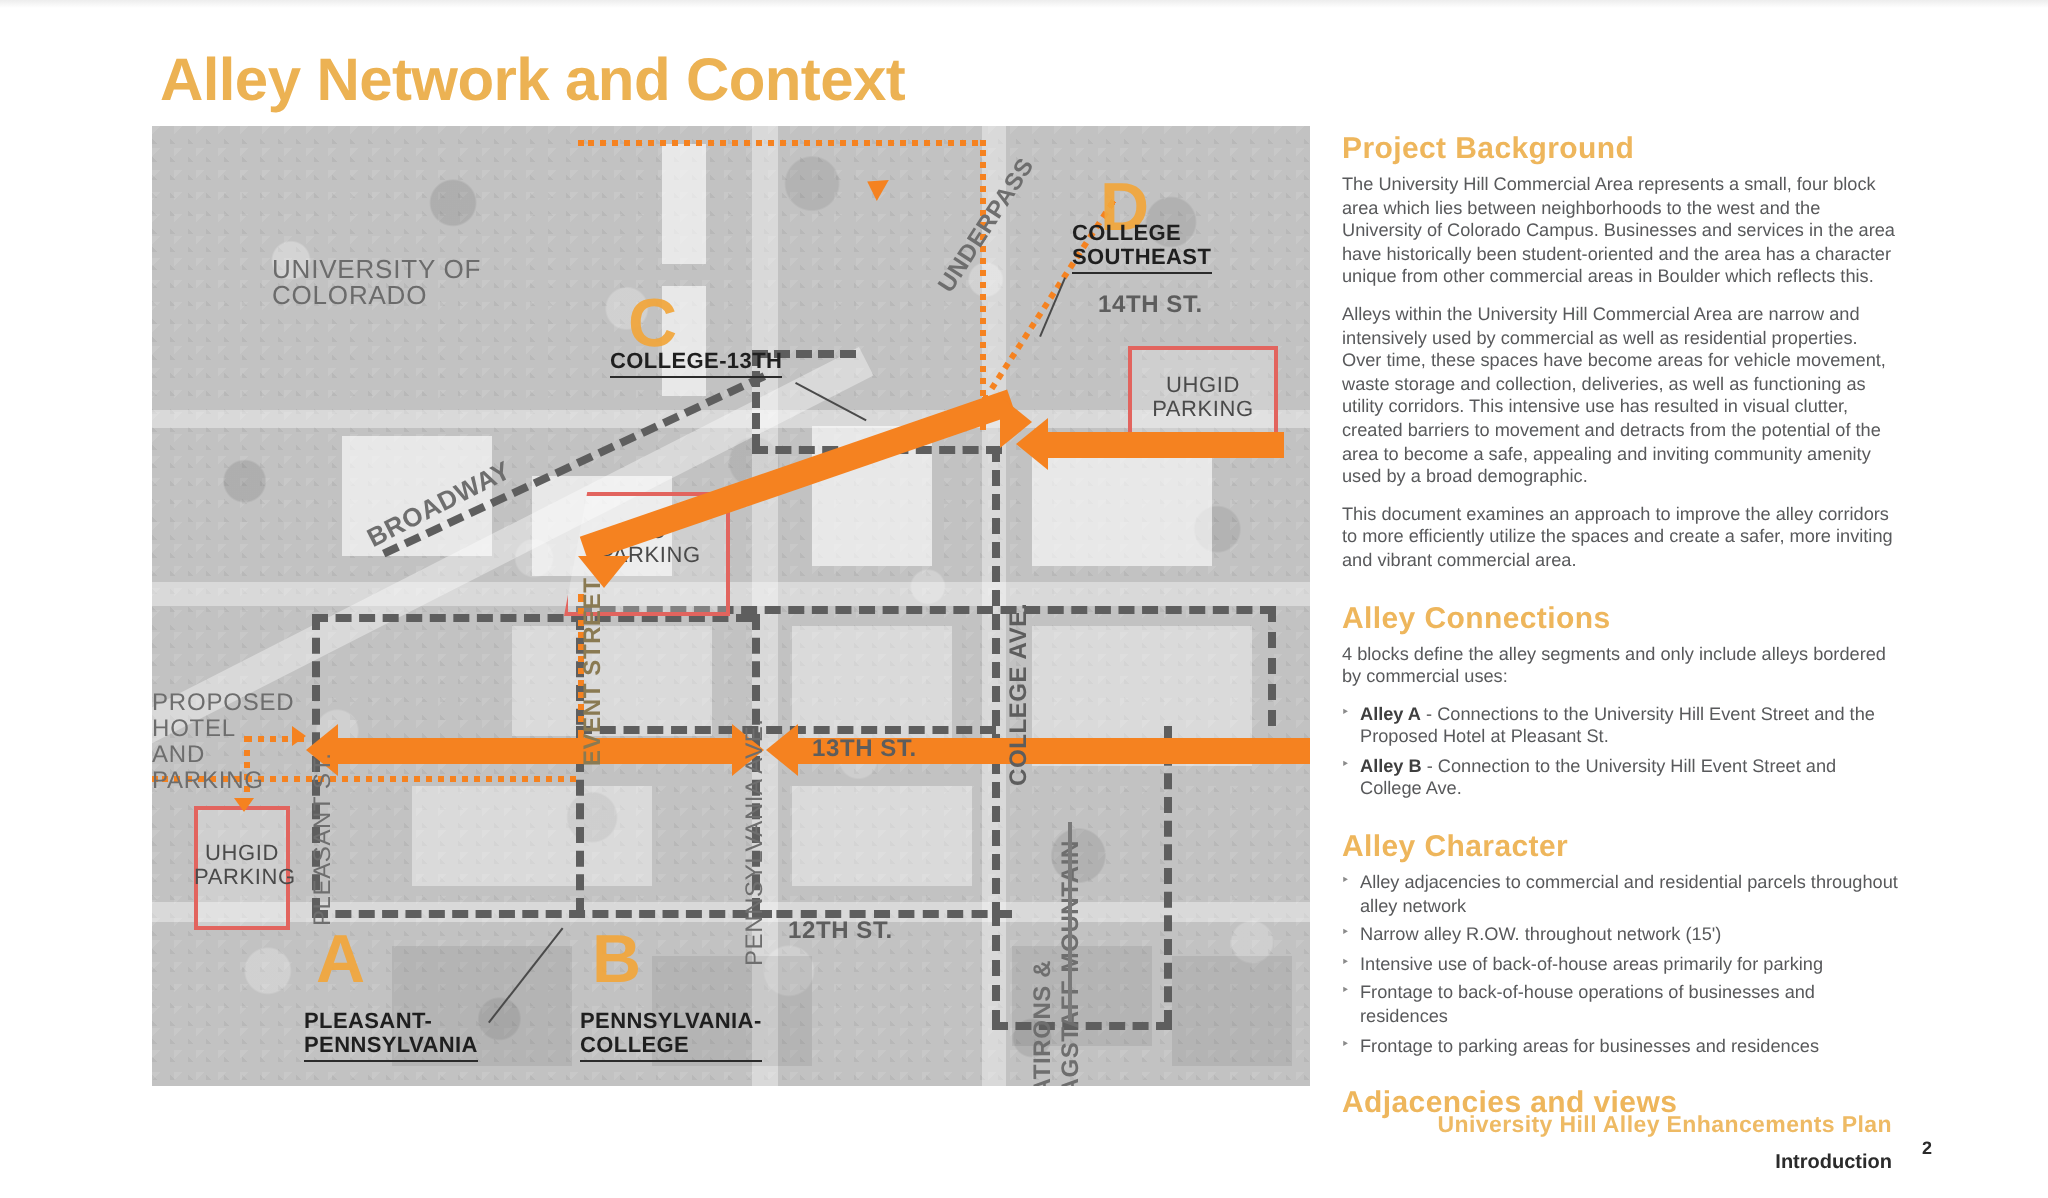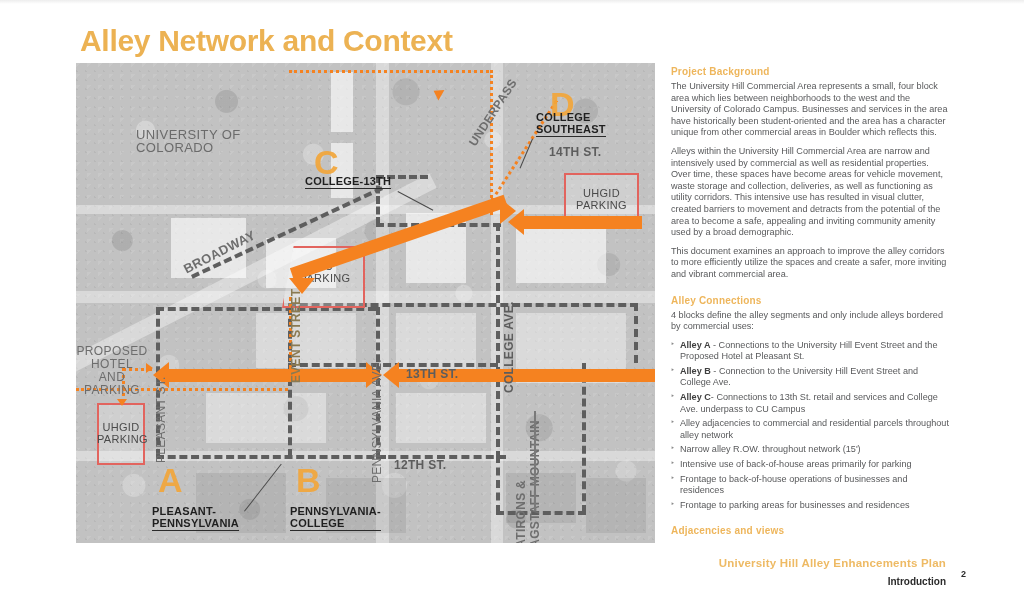--- a/index.html
+++ b/index.html
@@ -96,21 +96,21 @@
   
   .marker{position:absolute;font-size:34px;font-weight:bold;color:#f2a63b;
           opacity:.92;line-height:34px;}
   .seglbl{position:absolute;font-size:11px;font-weight:bold;color:#1f1f1f;
           line-height:12px;letter-spacing:.2px;white-space:nowrap;}
   .seglbl:after{content:"";display:block;border-bottom:1.5px solid #2b2b2b;margin-top:1px;}
   .leader{position:absolute;border-bottom:1px solid #4a4a4a;transform-origin:0 0;}
 
   
   .side{position:absolute;left:671px;top:66px;width:278px;}
-  .sh{color:#eeb65c;font-size:10px;font-weight:bold;margin:0 0 4px 0;letter-spacing:.2px;}
+  .sh{color:#eeb65c;font-size:15px;font-weight:bold;margin:0 0 4px 0;letter-spacing:.2px;}
   .sh.gap{margin-top:14px;}
   .sp{color:#58595b;font-size:9.1px;line-height:11.6px;margin:0 0 7px 0;text-align:left;}
   ul.sl{margin:0 0 2px 0;padding:0;list-style:none;}
   ul.sl li{position:relative;color:#58595b;font-size:9.1px;line-height:11.6px;
            padding-left:9px;margin-bottom:3px;}
   ul.sl li:before{content:"\2023";position:absolute;left:0;top:-1px;color:#8a8a8a;font-size:9px;}
   ul.sl li b{color:#3f3f3f;}
 
   
   .f1{position:absolute;right:78px;bottom:30px;color:#eeba64;font-size:11.5px;
@@ -211,21 +211,21 @@
     <div class="odot h" style="left:0px;top:325px;width:212px;"></div>
     <div class="odot h" style="left:213px;top:7px;width:200px;"></div>
     <div class="odot v" style="left:414px;top:7px;height:145px;"></div>
     <div class="odot v" style="left:414px;top:18px;height:120px;transform:rotate(33deg);transform-origin:50% 100%;"></div>
     <div class="smallhead ul" style="left:357px;top:24px;"></div>
 
     <div class="mlbl big" style="left:60px;top:65px;">
       <div>UNIVERSITY OF</div>
       <div>COLORADO</div>
     </div>
-    <div class="mlbl" style="left:0px;top:282px;width:72px;text-align:center;">
+    <div class="mlbl" style="left:0px;top:282px;width:72px;text-align:left;">
       <div>PROPOSED</div>
       <div>HOTEL</div>
       <div>AND</div>
       <div>PARKING</div>
     </div>
 
     <div class="street vlabel" style="left:105px;top:200px;transform:rotate(-27deg);font-size:13px;color:#6e6e6e;">BROADWAY</div>
     <div class="street vlabel" style="left:78px;top:400px;transform:rotate(-90deg);color:#6e6e6e;font-weight:normal;">PLEASANT ST.</div>
     <div class="street vlabel" style="left:213px;top:320px;transform:rotate(-90deg);color:#8a7a52;">EVENT STREET</div>
     <div class="street vlabel" style="left:294px;top:420px;transform:rotate(-90deg);color:#6e6e6e;font-weight:normal;">PENNSYLVANIA AVE.</div>
@@ -270,23 +270,23 @@
     <div class="sh">Project Background</div>
     <p class="sp">The University Hill Commercial Area represents a small, four block area which lies between neighborhoods to the west and the University of Colorado Campus. Businesses and services in the area have historically been student-oriented and the area has a character unique from other commercial areas in Boulder which reflects this.</p>
     <p class="sp">Alleys within the University Hill Commercial Area are narrow and intensively used by commercial as well as residential properties. Over time, these spaces have become areas for vehicle movement, waste storage and collection, deliveries, as well as functioning as utility corridors. This intensive use has resulted in visual clutter, created barriers to movement and detracts from the potential of the area to become a safe, appealing and inviting community amenity used by a broad demographic.</p>
     <p class="sp">This document examines an approach to improve the alley corridors to more efficiently utilize the spaces and create a safer, more inviting and vibrant commercial area.</p>
 
     <div class="sh gap">Alley Connections</div>
     <p class="sp">4 blocks define the alley segments and only include alleys bordered by commercial uses:</p>
     <ul class="sl">
       <li><b>Alley A</b><span> - Connections to the University Hill Event Street and the Proposed Hotel at Pleasant St.</span></li>
       <li><b>Alley B</b><span> - Connection to the University Hill Event Street and College Ave.</span></li>
-      <li><b>Alley C</b><span>- Connections to 13th St. retail and services and College Ave. underpass to CU Campus</span></li>
     </ul>
 
+    <div class="sh gap">Alley Character</div>
     <ul class="sl">
       <li>Alley adjacencies to commercial and residential parcels throughout alley network</li>
       <li>Narrow alley R.OW. throughout network (15')</li>
       <li>Intensive use of back-of-house areas primarily for parking</li>
       <li>Frontage to back-of-house operations of businesses and residences</li>
       <li>Frontage to parking areas for businesses and residences</li>
     </ul>
 
     <div class="sh gap">Adjacencies and views</div>
 

